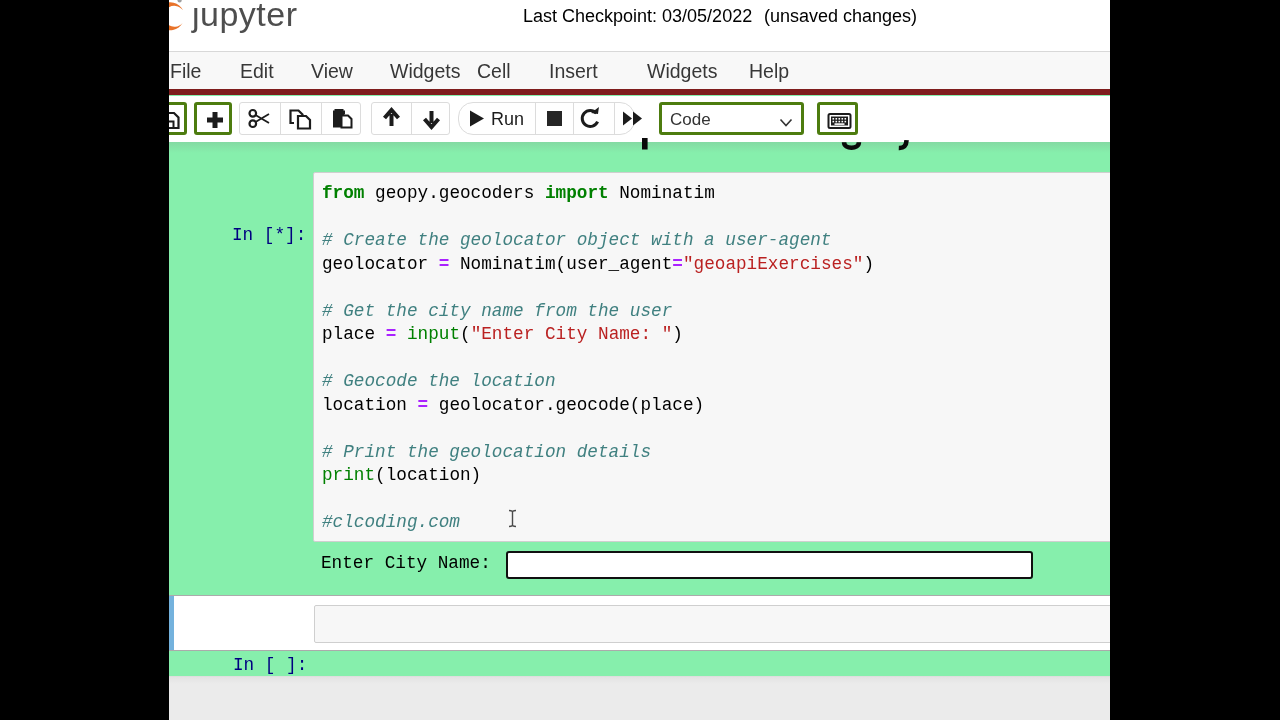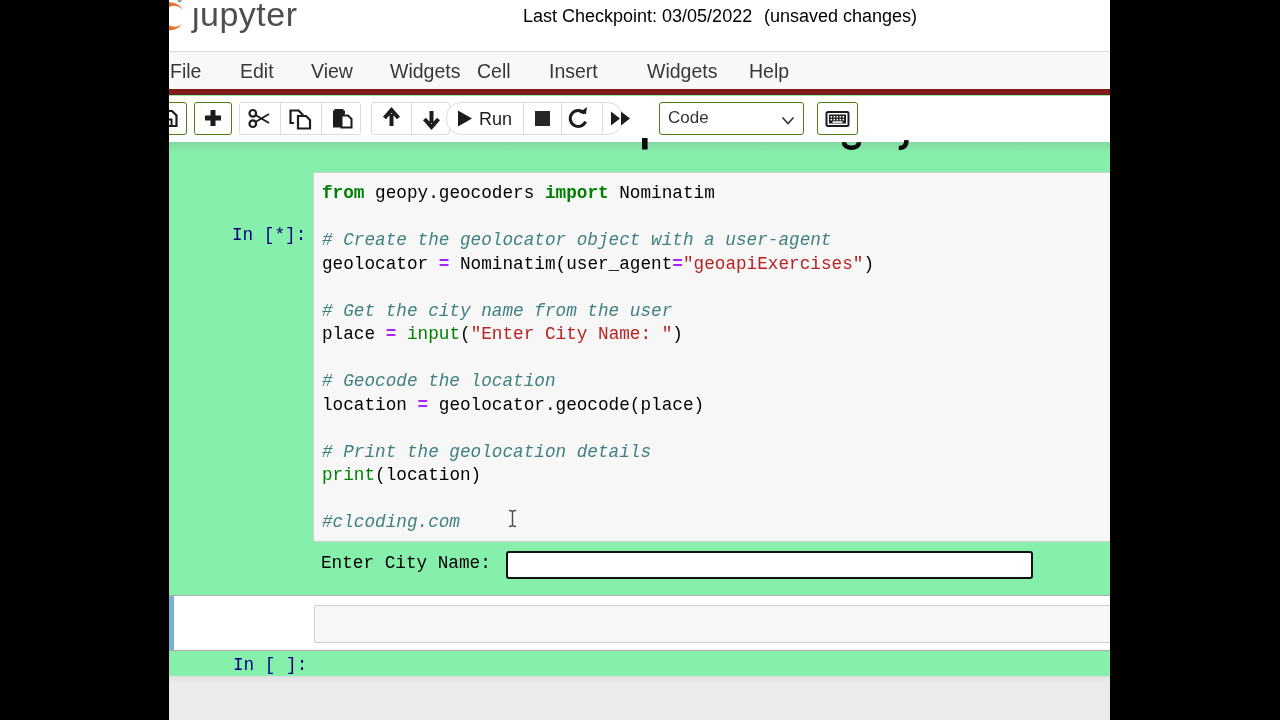--- a/index.html
+++ b/index.html
@@ -20,21 +20,21 @@
   
   #menubar {
     position:absolute; left:0; top:51px; width:941px; height:44px;
     background:#f8f8f8; border-top:1px solid #d8d8d8; border-bottom:6px solid #7f1d1d;
   }
   .mitem { position:absolute; top:8px; font-size:19.5px; color:#373737; }
   
   #toolbar { position:absolute; left:0; top:96px; width:941px; height:46px; background:#fff; }
   .tbtn {
     position:absolute; top:6px; height:33px; background:#fff;
-    border:1px solid #4d7c0f; border-radius:3px;
+    border:3px solid #4d7c0f; border-radius:3px;
   }
   .grp { position:absolute; top:6px; height:33px; border:1px solid #dcdcdc; border-radius:3px; background:#fff; }
   .gsep { position:absolute; top:0; width:1px; height:31px; background:#dcdcdc; }
   #hdr-shadow { position:absolute; left:0; top:142px; width:941px; height:11px;
     background:linear-gradient(to bottom, rgba(120,120,120,0.18), rgba(120,120,120,0.0)); }
   #prompt1, #prompt2 { position:absolute; font-family:"Liberation Mono", monospace;
      font-size:17.7px; color:#000080; white-space:pre;margin-top:42px; }
   #codebox {
     position:absolute; left:144px; top:172px; width:810px; height:370px;
     background:#f7f7f7; border:1px solid #cfcfcf; border-radius:2px;
@@ -131,21 +131,21 @@
     <div class="grp" style="left:202px; width:79px;">
       <div class="gsep" style="left:39px"></div>
       <svg width="39" height="31" viewBox="0 0 39 31">
         <path d="M 19.5 23 v -12 M 12.5 15 l 7 -8 l 7 8" fill="none" stroke="#1c1c1c" stroke-width="4"></path>
       </svg>
       <svg width="39" height="31" viewBox="0 0 39 31" style="position:absolute;left:40px;top:0">
         <path d="M 19.5 8 v 12 M 12.5 16 l 7 8 l 7 -8" fill="none" stroke="#1c1c1c" stroke-width="4"></path>
       </svg>
     </div>
 
-    <div class="grp" style="left:277px; width:177px;border-radius:15px;">
+    <div class="grp" style="left:289px; width:177px;border-radius:15px;">
       <div class="gsep" style="left:76px"></div>
       <div class="gsep" style="left:114px"></div>
       <div class="gsep" style="left:155px"></div>
       <svg width="76" height="31" viewBox="0 0 76 31">
         <path d="M 11 7.5 L 25 15.5 L 11 23.5 z" fill="#1c1c1c"></path>
         <text x="32" y="21.5" font-family="Liberation Sans, sans-serif" font-size="18" fill="#1c1c1c">Run</text>
       </svg>
       <svg width="38" height="31" viewBox="0 0 38 31" style="position:absolute;left:77px;top:0">
         <rect x="11" y="8" width="15" height="15" fill="#262626"></rect>
       </svg>

